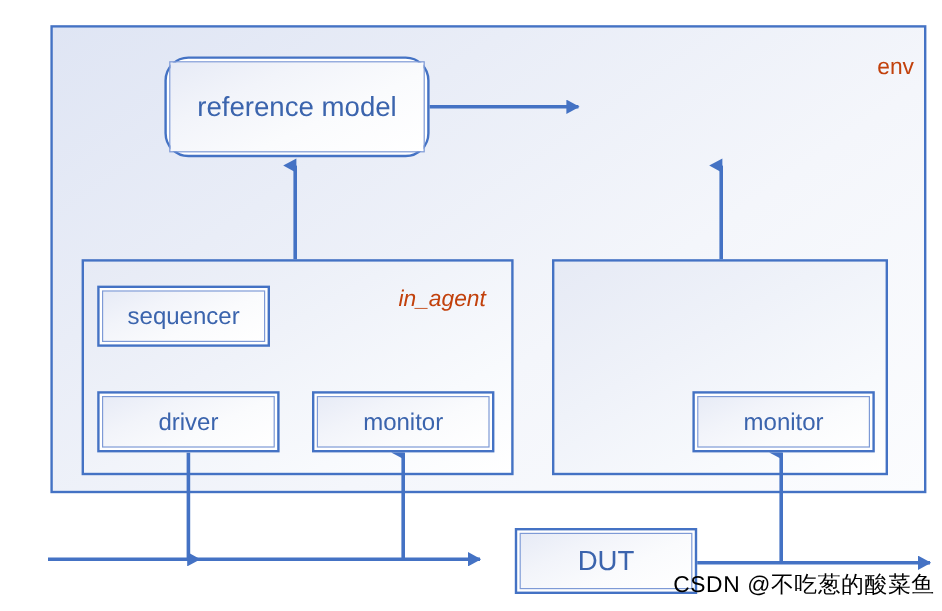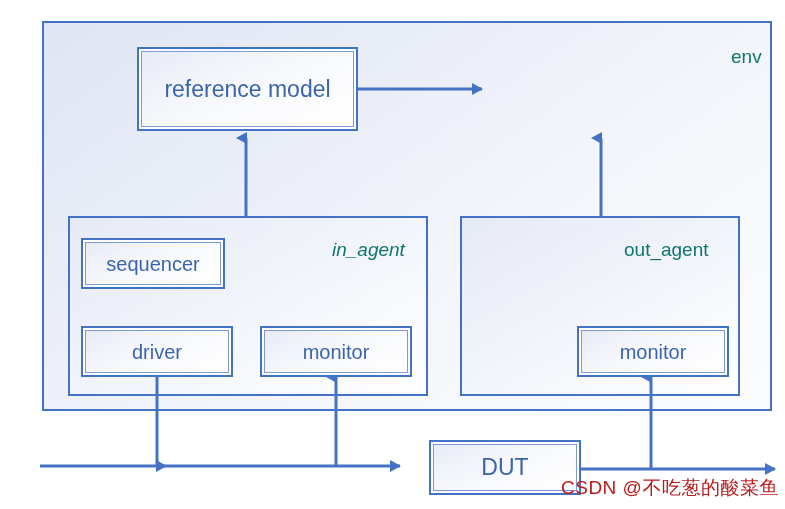--- a/index.html
+++ b/index.html
@@ -67,30 +67,30 @@
     line-height: 1;
     white-space: nowrap;
   }
   .comp-label.small {
     font-size: 20px;
   }
 
   
   .group-label {
     position: absolute;
-    color: #0f766e;
+    color: #c2410c;
     font-size: 19px;
     line-height: 1;
     white-space: nowrap;
   }
 
   
   .watermark {
     position: absolute;
-    color: #b91c1c;
+    color: #000000;
     font-size: 19px;
     line-height: 1;
     white-space: nowrap;
     letter-spacing: 0.5px;
   }
 </style>
 </head>
 <body>
 
 <div id="canvas">
@@ -128,23 +128,22 @@
 
     <line x1="560" y1="469" x2="775" y2="469" stroke="#4472c4" stroke-width="3" marker-end="url(#arrow-right)"></line>
 
     <line x1="651" y1="469" x2="651" y2="377" stroke="#4472c4" stroke-width="3" marker-end="url(#arrow-up)"></line>
   </svg>
 
   <div class="group-label" style="left:731px; top:47px;">env</div>
 
   <div class="group-label" style="left:332px; top:240px;font-style:italic;">in_agent</div>
 
-  <div class="group-label" style="left:624px; top:240px;">out_agent</div>
 
-  <div class="comp-box" style="left:137px; top:47px; width:221px; height:84px;">
+  <div class="comp-box" style="left:137px; top:47px; width:221px; height:84px;border-radius:20px;">
     <div class="comp-inner">
       <span class="comp-label">reference model</span>
     </div>
   </div>
 
 
   <div class="comp-box" style="left:81px; top:238px; width:144px; height:51px;">
     <div class="comp-inner">
       <span class="comp-label small">sequencer</span>
     </div>

